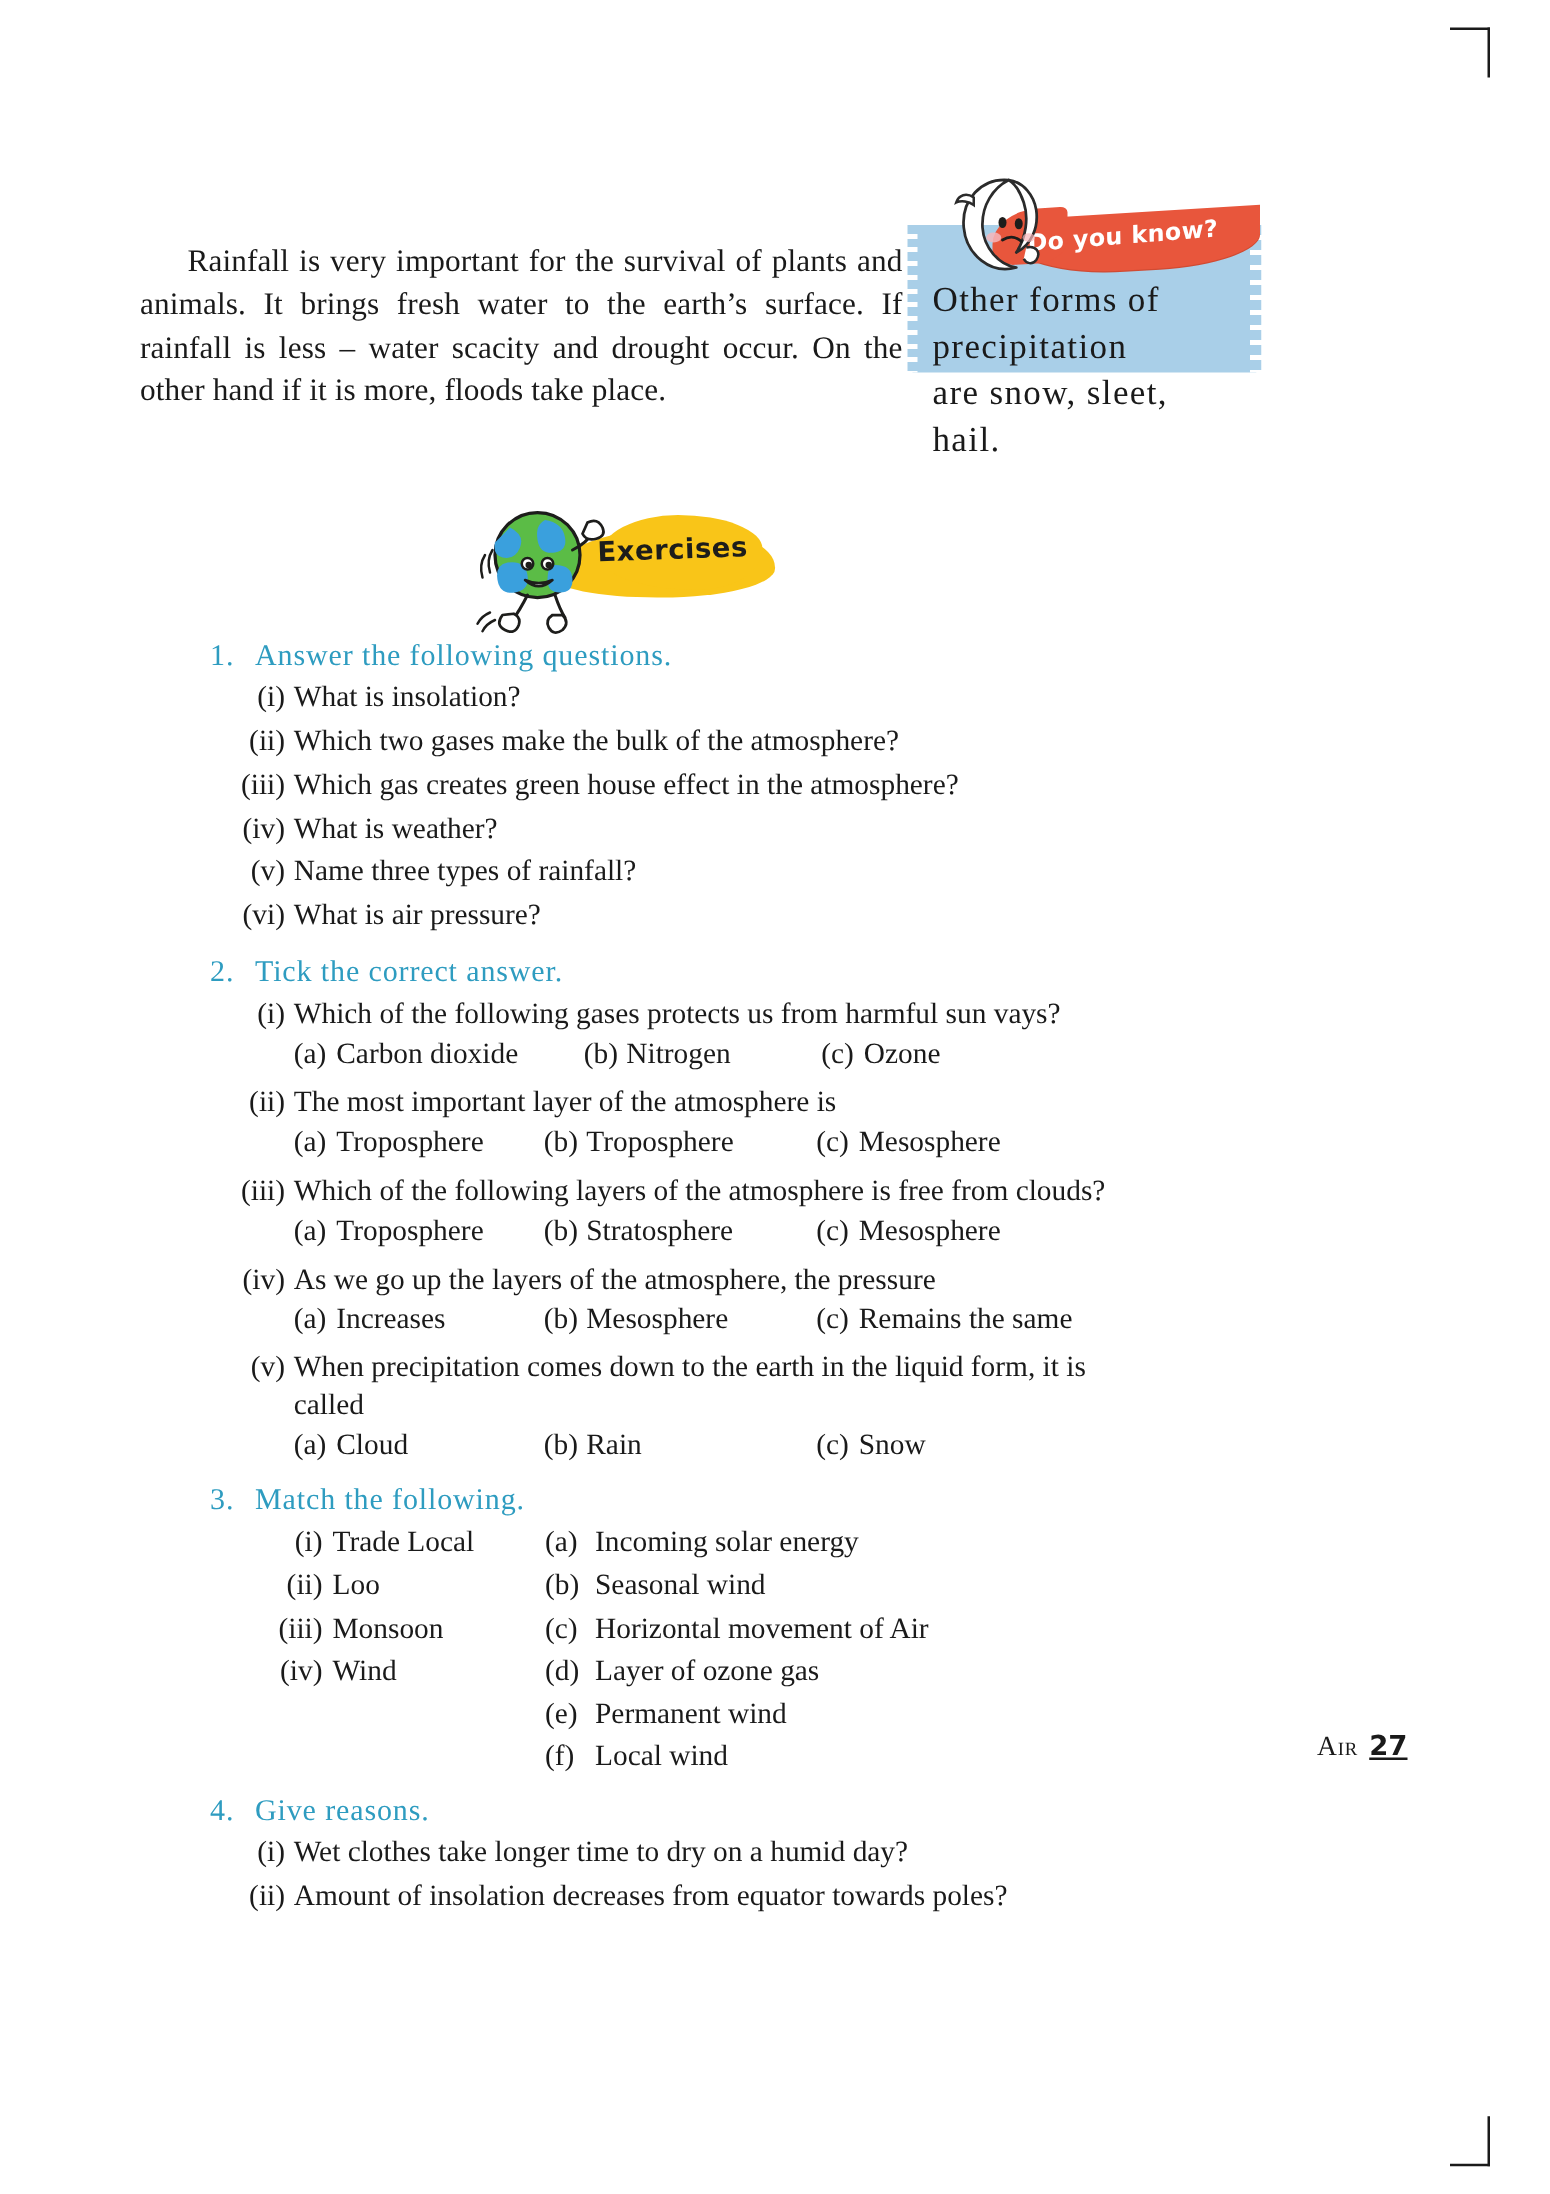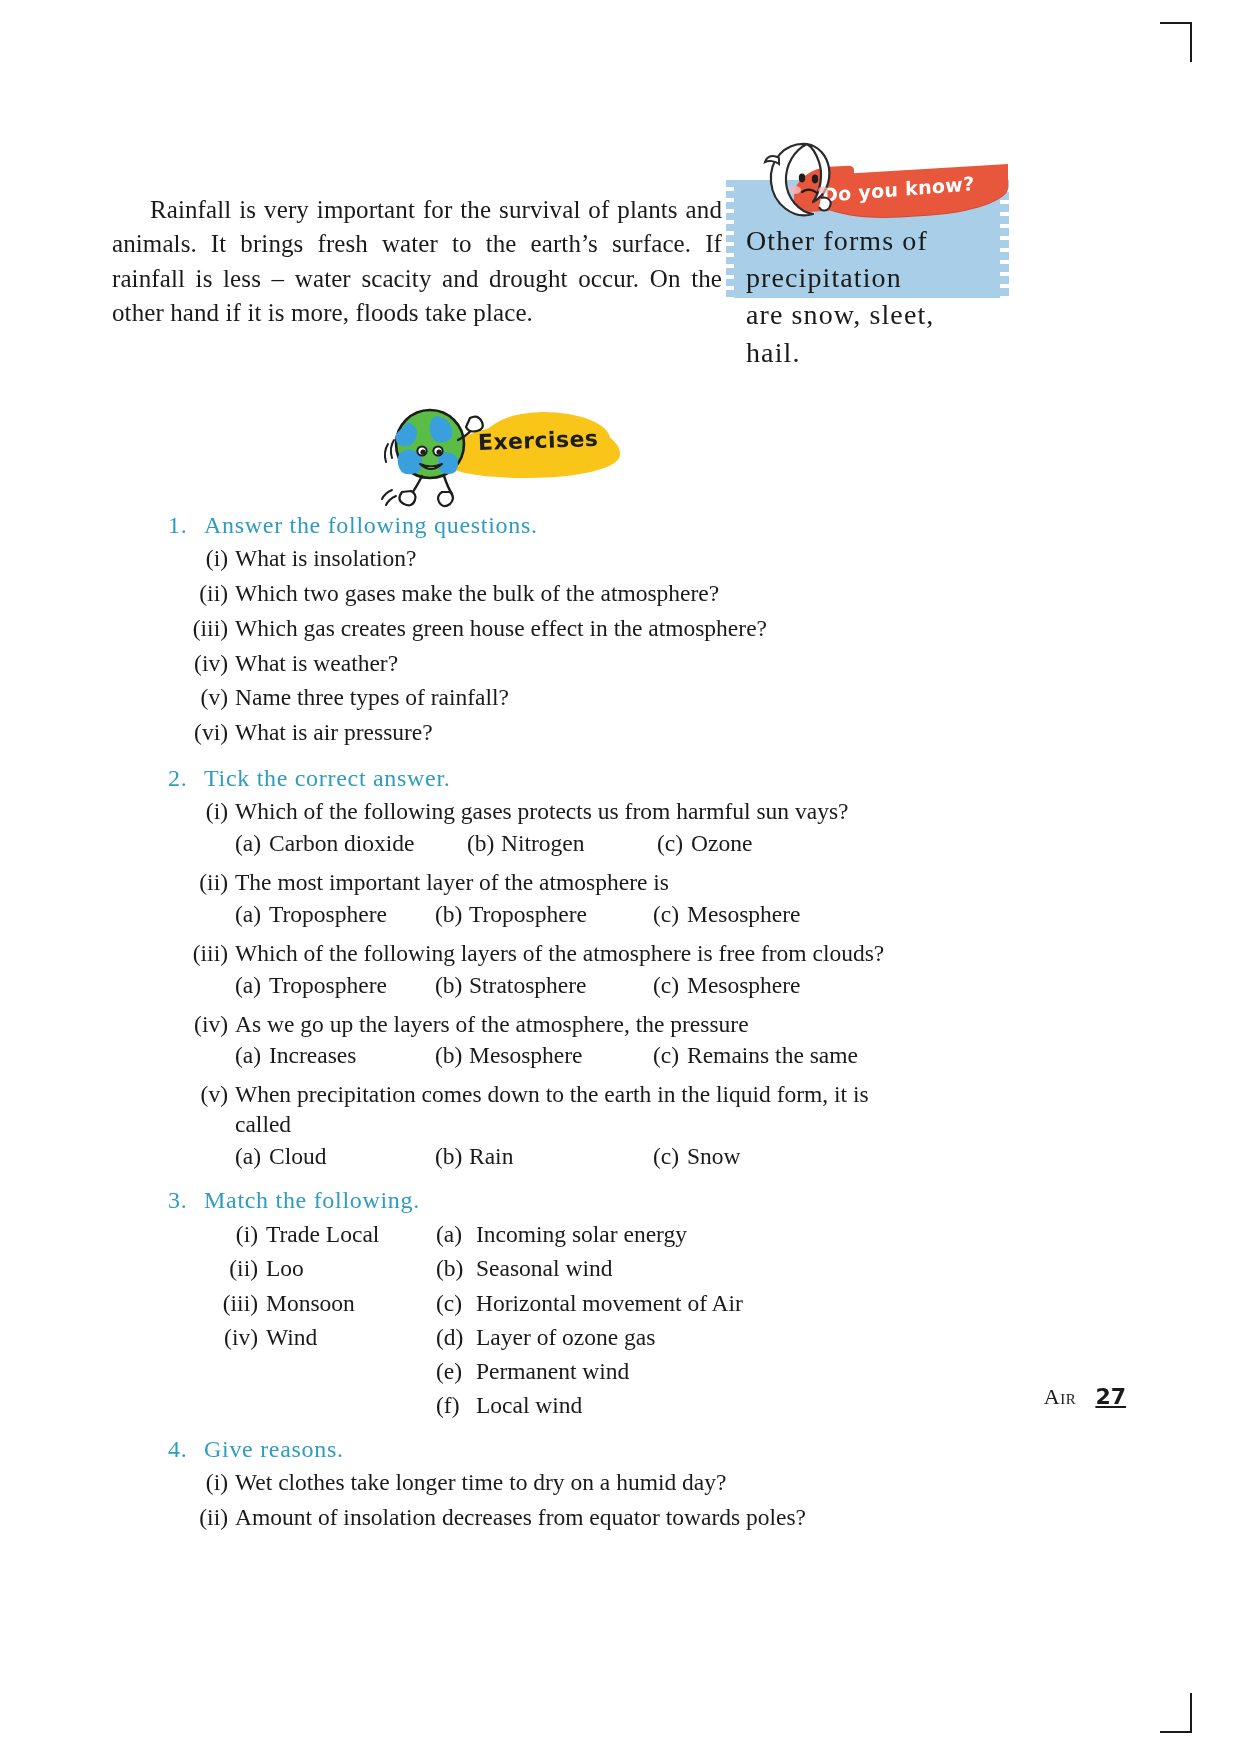--- a/index.html
+++ b/index.html
@@ -221,21 +221,21 @@
   .match-row .right { display: flex; }
   .match-row .right .rn { width: 40px; flex: none; }
 
   
   .footer {
     position: absolute;
     right: 114px;
     bottom: 345px;
     display: flex;
     align-items: baseline;
-    gap: 19px;
+    gap: 9px;
   }
   .footer .chap {
     font-variant: small-caps;
     font-size: 22px;
     letter-spacing: .6px;
     color: #1a1a1a;
   }
   .footer .pageno {
     font-family: "DejaVu Sans", sans-serif;
     font-weight: bold;

